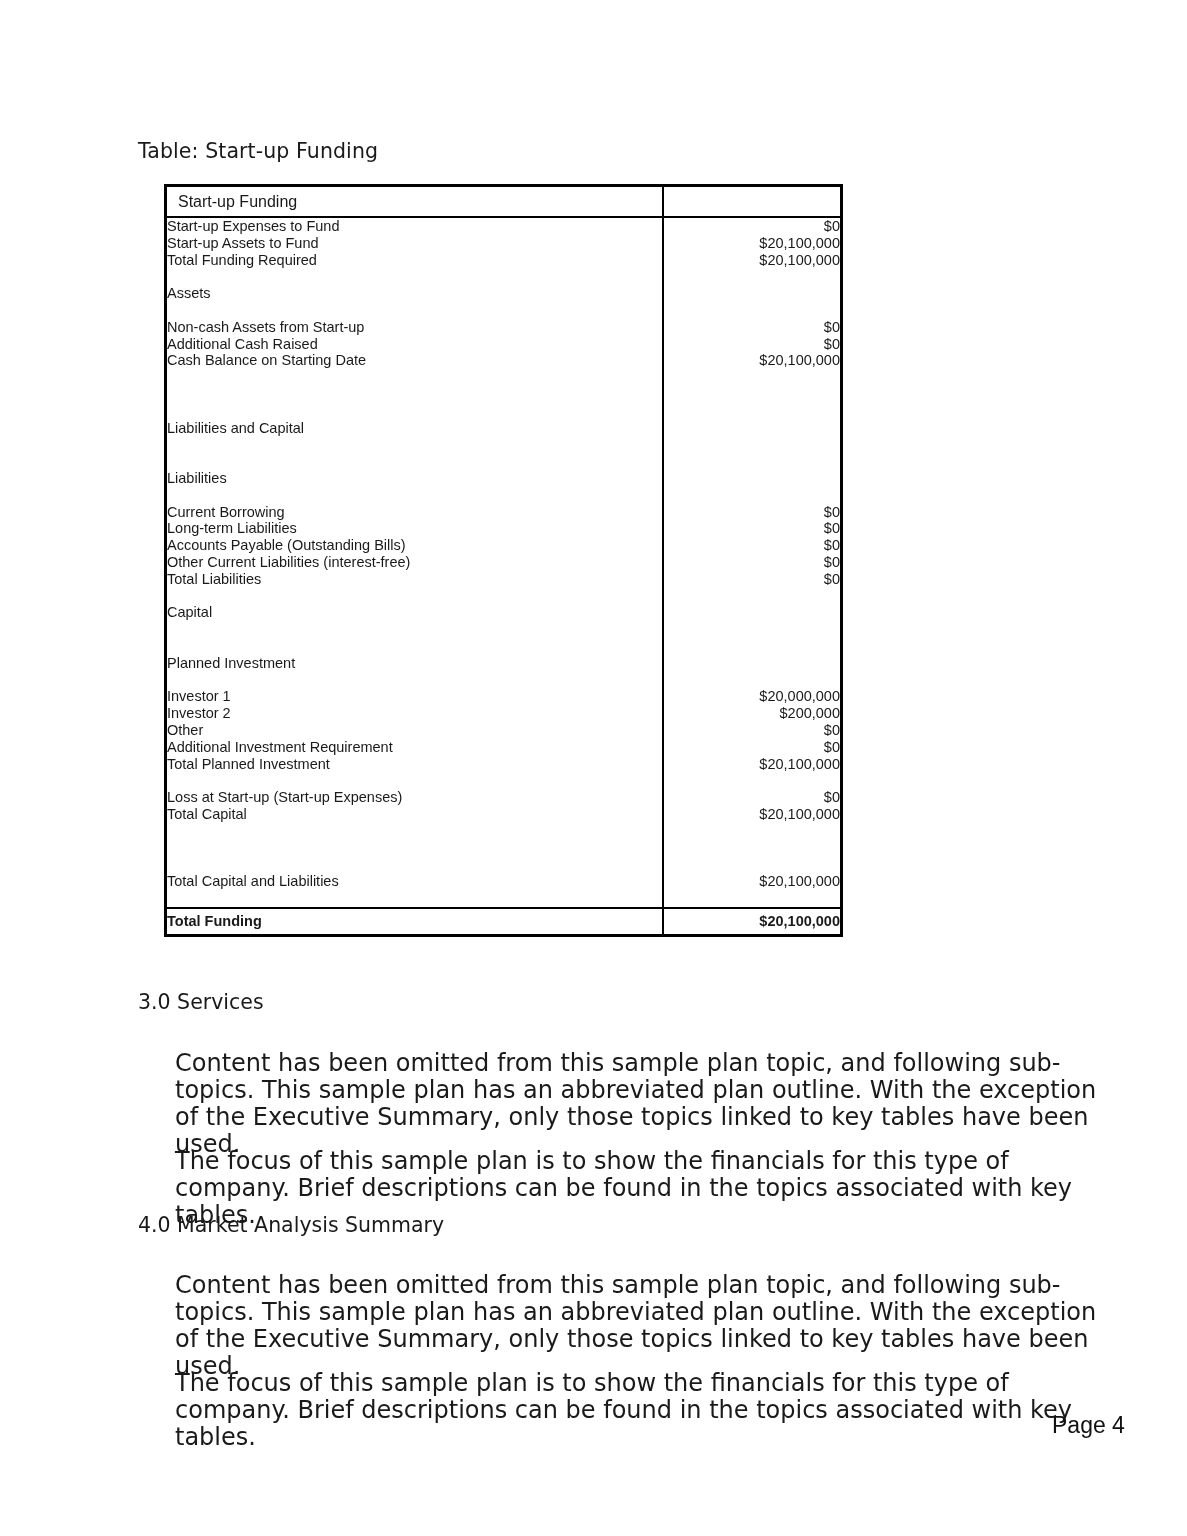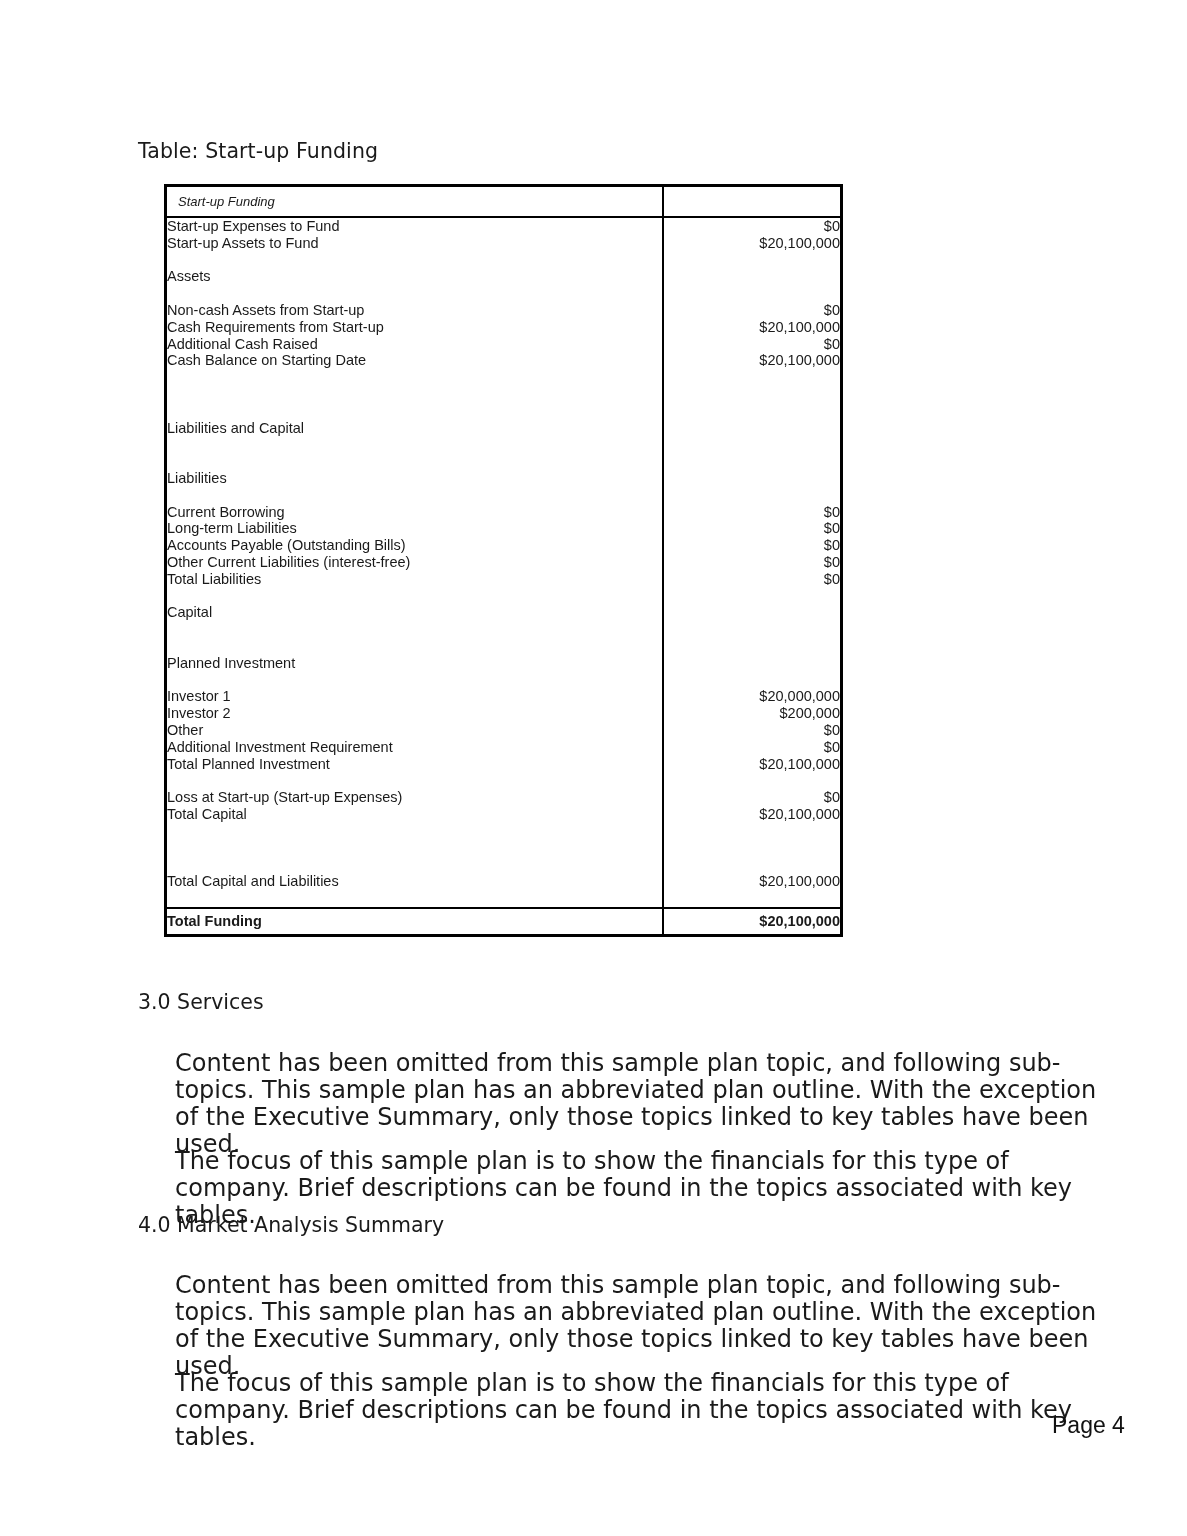--- a/index.html
+++ b/index.html
@@ -70,22 +70,21 @@
   }
   td.val {
     padding-right: 10px;
     text-align: right;
   }
 
   
   tr.hdr td {
     height: 29px;
     line-height: 29px;
-    font-style: italic;
-    font-size: 13px;
+    font-size: 16px;
   }
   tr.hdr td.lab { padding-left: 11px; }
   tr.hdr-rule td {
     height: 0;
     line-height: 0;
     padding: 0;
     border-top: 2px solid #000;
     font-size: 0;
   }
 
@@ -166,39 +165,39 @@
           <td class="val"></td>
         </tr>
       <tr class="">
             <td class="lab">Start-up Expenses to Fund</td>
             <td class="val">$0</td>
           </tr>
           <tr class="">
             <td class="lab">Start-up Assets to Fund</td>
             <td class="val">$20,100,000</td>
           </tr>
+          <tr class="">
+            <td class="lab">Total Funding Required</td>
+            <td class="val">$20,100,000</td>
+          </tr>
           <tr class="spacer">
             <td class="lab"></td>
             <td class="val"></td>
           </tr>
           <tr class="">
             <td class="lab">Assets</td>
             <td class="val"></td>
           </tr>
           <tr class="spacer">
             <td class="lab"></td>
             <td class="val"></td>
           </tr>
           <tr class="">
             <td class="lab">Non-cash Assets from Start-up</td>
             <td class="val">$0</td>
-          </tr>
-          <tr class="">
-            <td class="lab">Cash Requirements from Start-up</td>
-            <td class="val">$20,100,000</td>
           </tr>
           <tr class="">
             <td class="lab">Additional Cash Raised</td>
             <td class="val">$0</td>
           </tr>
           <tr class="">
             <td class="lab">Cash Balance on Starting Date</td>
             <td class="val">$20,100,000</td>
           </tr>
           <tr class="spacer">

